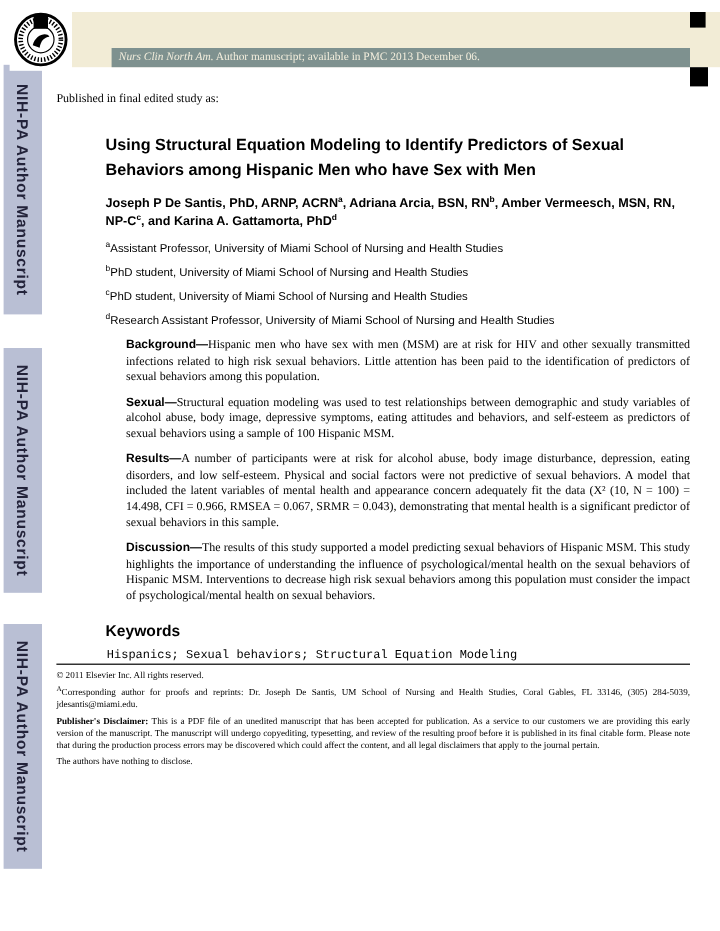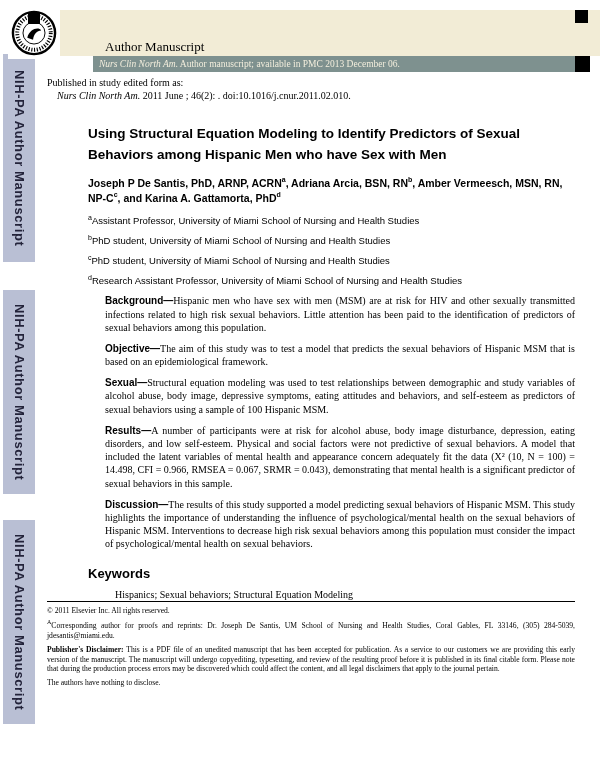--- a/index.html
+++ b/index.html
@@ -21,42 +21,42 @@
   .logo-box{position:absolute;left:8px;top:7px;width:52px;height:52px;background:#ffffff;
             display:flex;align-items:center;justify-content:center;z-index:2;}
   .reg-sq{position:absolute;background:#000;z-index:3;}
   .reg-tl{left:28px;top:12px;width:12px;height:12px;}
   .reg-tr{left:575px;top:10px;width:13px;height:13px;}
   .bar-end{left:575px;top:56px;width:15px;height:16px;}
   .ha-title{position:absolute;left:105px;top:12px;font-size:21px;font-weight:700;
             font-family:"Liberation Serif", serif;z-index:2;}
   .ha-sub{position:absolute;left:105px;top:39px;font-size:13px;font-weight:400;
           font-family:"Liberation Serif", serif;z-index:2;}
-  .cite-bar{position:absolute;left:93px;top:56px;width:482px;height:16px;background:#7e918f;
+  .cite-bar{position:absolute;left:93px;top:40px;width:482px;height:16px;background:#7e918f;
             color:#f3eedd;font-size:9.5px;line-height:16px;padding-left:6px;box-sizing:border-box;
             white-space:nowrap;overflow:hidden;z-index:2;}
   .cite-bar i{font-style:italic;}
 
   
   .content{position:absolute;left:47px;top:76px;width:528px;}
   .pub-lead{font-size:10px;line-height:1.3;}
   .pub-cite{font-size:10px;line-height:1.3;margin-left:10px;}
   .art-title{margin:22px 0 0 41px;font-family:"Liberation Sans", sans-serif;
              font-size:13.5px;font-weight:700;line-height:1.55;}
   .authors{margin:9px 0 0 41px;font-family:"Liberation Sans", sans-serif;
            font-size:10.5px;font-weight:700;line-height:1.4;}
   .authors sup{font-size:7px;}
   .affils{margin:9px 0 0 41px;}
   .affil{font-family:"Liberation Sans", sans-serif;font-size:9.5px;line-height:1.25;margin:0 0 7px 0;}
   .affil sup{font-size:7px;}
   .sec-h{margin:15px 0 7px 41px;font-family:"Liberation Sans", sans-serif;
          font-size:13px;font-weight:700;}
   .abs-p{margin:0 0 8px 58px;font-size:10px;line-height:1.32;text-align:justify;}
   .abs-p b{font-family:"Liberation Sans", sans-serif;font-size:10px;}
-  .kw-text{margin:0 0 0 68px;font-size:10px;line-height:1.3;}
+  .kw-text{margin:0 0 0 42px;font-size:10px;line-height:1.3;font-family:Liberation Mono, monospace;}
 
   
   .footer{}
   .foot-rule{border:0;border-top:1px solid #000;margin:0 0 4px 0;}
   .foot-p{font-size:7.6px;line-height:1.3;margin:0 0 4px 0;text-align:justify;}
   .foot-p sup{font-size:6px;}
 </style>
 </head>
 <body>
 
@@ -82,37 +82,35 @@
     </svg>
   </div>
   <div class="reg-sq reg-tl"></div>
   <div class="reg-sq reg-tr"></div>
   <div class="ha-sub">Author Manuscript</div>
   <div class="cite-bar"><i>Nurs Clin North Am.</i><span> Author manuscript; available in PMC 2013 December 06.</span></div>
   <div class="reg-sq bar-end"></div>
 
   <div class="content">
 
-    <div class="pub-lead">Published in study edited form as:</div>
-    <div class="pub-cite"><i>Nurs Clin North Am.</i><span> 2011 June ; 46(2): . doi:10.1016/j.cnur.2011.02.010.</span></div>
+    <div class="pub-lead">Published in final edited study as:</div>
 
     <h1 class="art-title">Using Structural Equation Modeling to Identify Predictors of Sexual Behaviors among Hispanic Men who have Sex with Men</h1>
 
     <p class="authors"><span>Joseph P De Santis, PhD, ARNP, ACRN</span><sup>a</sup><span>, Adriana Arcia, BSN, RN</span><sup>b</sup><span>, Amber Vermeesch, MSN, RN, NP-C</span><sup>c</sup><span>, and Karina A. Gattamorta, PhD</span><sup>d</sup></p>
 
     <div class="affils">
       <div class="affil"><sup>a</sup><span>Assistant Professor, University of Miami School of Nursing and Health Studies</span></div>
       <div class="affil"><sup>b</sup><span>PhD student, University of Miami School of Nursing and Health Studies</span></div>
       <div class="affil"><sup>c</sup><span>PhD student, University of Miami School of Nursing and Health Studies</span></div>
       <div class="affil"><sup>d</sup><span>Research Assistant Professor, University of Miami School of Nursing and Health Studies</span></div>
     </div>
 
 
     <p class="abs-p"><b><span>Background</span><span>—</span></b><span>Hispanic men who have sex with men (MSM) are at risk for HIV and other sexually transmitted infections related to high risk sexual behaviors. Little attention has been paid to the identification of predictors of sexual behaviors among this population.</span></p>
-    <p class="abs-p"><b><span>Objective</span><span>—</span></b><span>The aim of this study was to test a model that predicts the sexual behaviors of Hispanic MSM that is based on an epidemiological framework.</span></p>
     <p class="abs-p"><b><span>Sexual</span><span>—</span></b><span>Structural equation modeling was used to test relationships between demographic and study variables of alcohol abuse, body image, depressive symptoms, eating attitudes and behaviors, and self-esteem as predictors of sexual behaviors using a sample of 100 Hispanic MSM.</span></p>
     <p class="abs-p"><b><span>Results</span><span>—</span></b><span>A number of participants were at risk for alcohol abuse, body image disturbance, depression, eating disorders, and low self-esteem. Physical and social factors were not predictive of sexual behaviors. A model that included the latent variables of mental health and appearance concern adequately fit the data (X² (10, N = 100) = 14.498, CFI = 0.966, RMSEA = 0.067, SRMR = 0.043), demonstrating that mental health is a significant predictor of sexual behaviors in this sample.</span></p>
     <p class="abs-p"><b><span>Discussion</span><span>—</span></b><span>The results of this study supported a model predicting sexual behaviors of Hispanic MSM. This study highlights the importance of understanding the influence of psychological/mental health on the sexual behaviors of Hispanic MSM. Interventions to decrease high risk sexual behaviors among this population must consider the impact of psychological/mental health on sexual behaviors.</span></p>
 
     <h2 class="sec-h">Keywords</h2>
     <div class="kw-text">Hispanics; Sexual behaviors; Structural Equation Modeling</div>
 
     <div class="footer">
       <hr class="foot-rule">
       <p class="foot-p">© 2011 Elsevier Inc. All rights reserved.</p>

